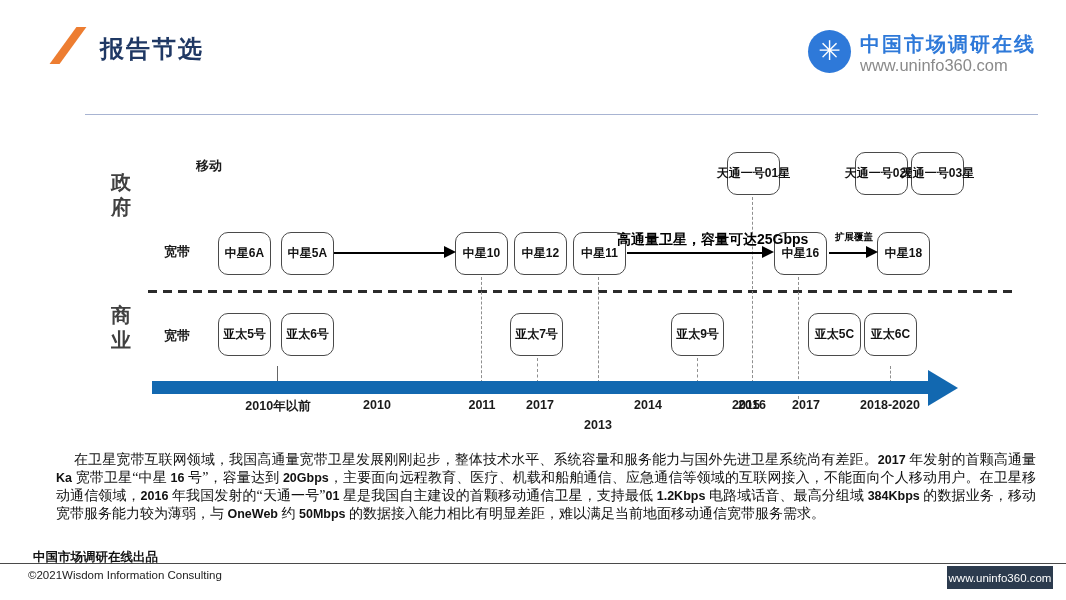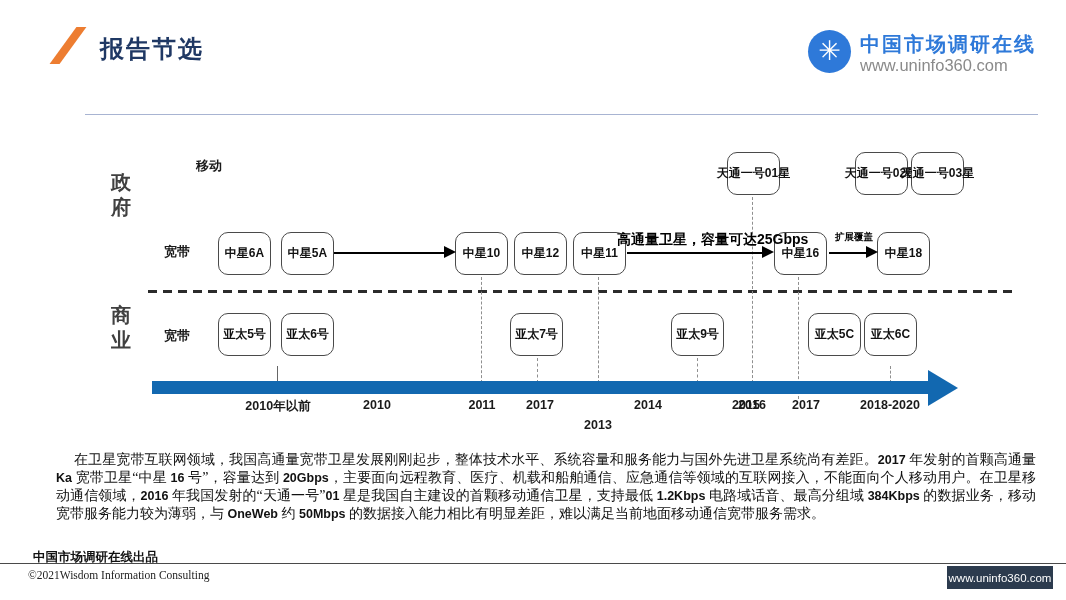--- a/index.html
+++ b/index.html
@@ -55,21 +55,21 @@
 
   
   .body-text { position:absolute; left:56px; top:451px; width:980px;
                font-family:"Liberation Serif", serif; font-size:14px; line-height:17px;
                color:#111; text-align:justify; text-indent:18px; }
   .body-text .b { font-family:"Liberation Sans", sans-serif; font-weight:bold; font-size:12.5px; }
 
   
   .produced { position:absolute; left:33px; top:549px; font-size:12.5px; font-weight:600; color:#111; }
   .foot-line { position:absolute; left:0; top:563px; width:1066px; height:0; border-top:1.5px solid #4a4a4a; }
-  .copyright { position:absolute; left:28px; top:569px; font-size:11.5px; color:#222;font-family:Liberation Serif, serif; }
+  .copyright { position:absolute; left:28px; top:569px; font-size:11.5px; color:#222; }
   .site-badge { position:absolute; left:947px; top:566px; width:106px; height:23px; background:#2C3B4E;
                 color:#fff; font-size:11.5px; display:flex; align-items:center; justify-content:center; }
 </style>
 </head>
 <body>
 
 <div class="page">
 
   <div class="slash"></div>
   <div class="hdr-title">报告节选</div>

